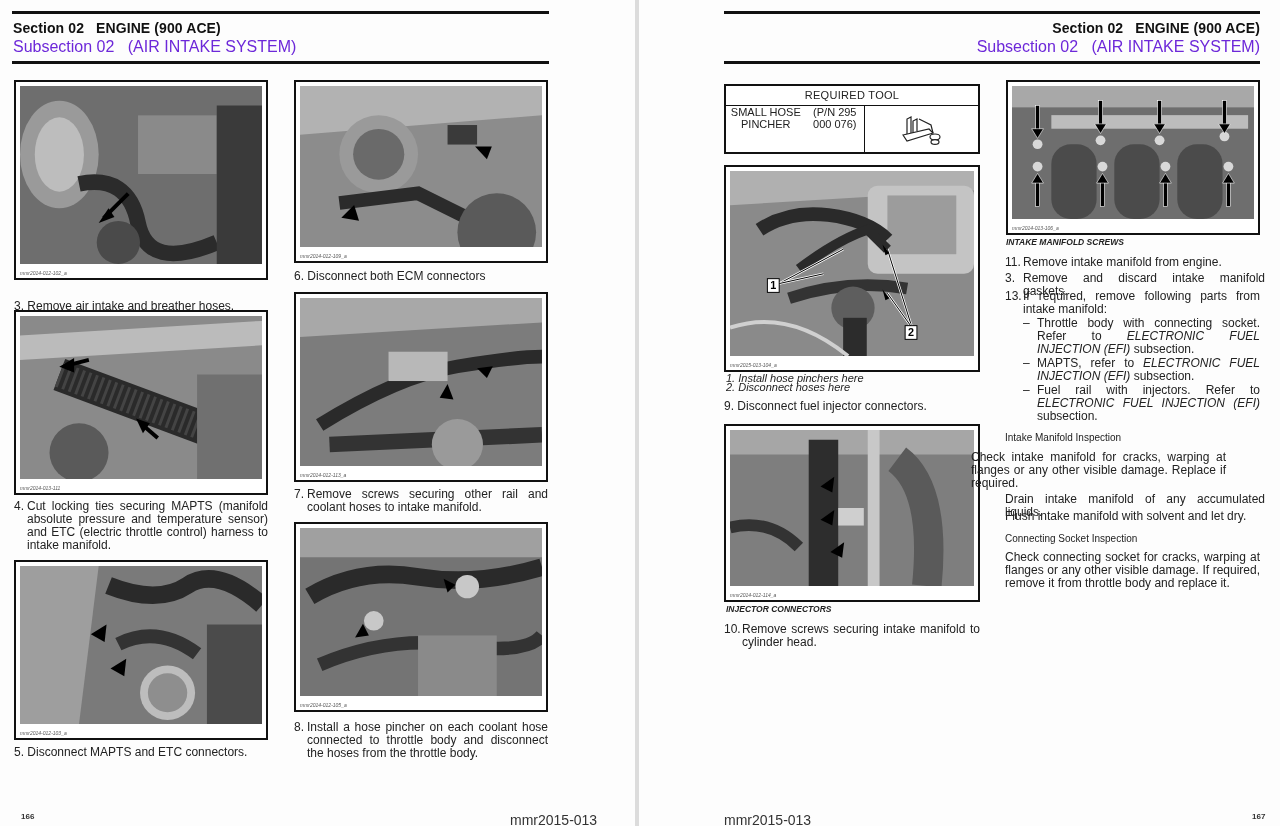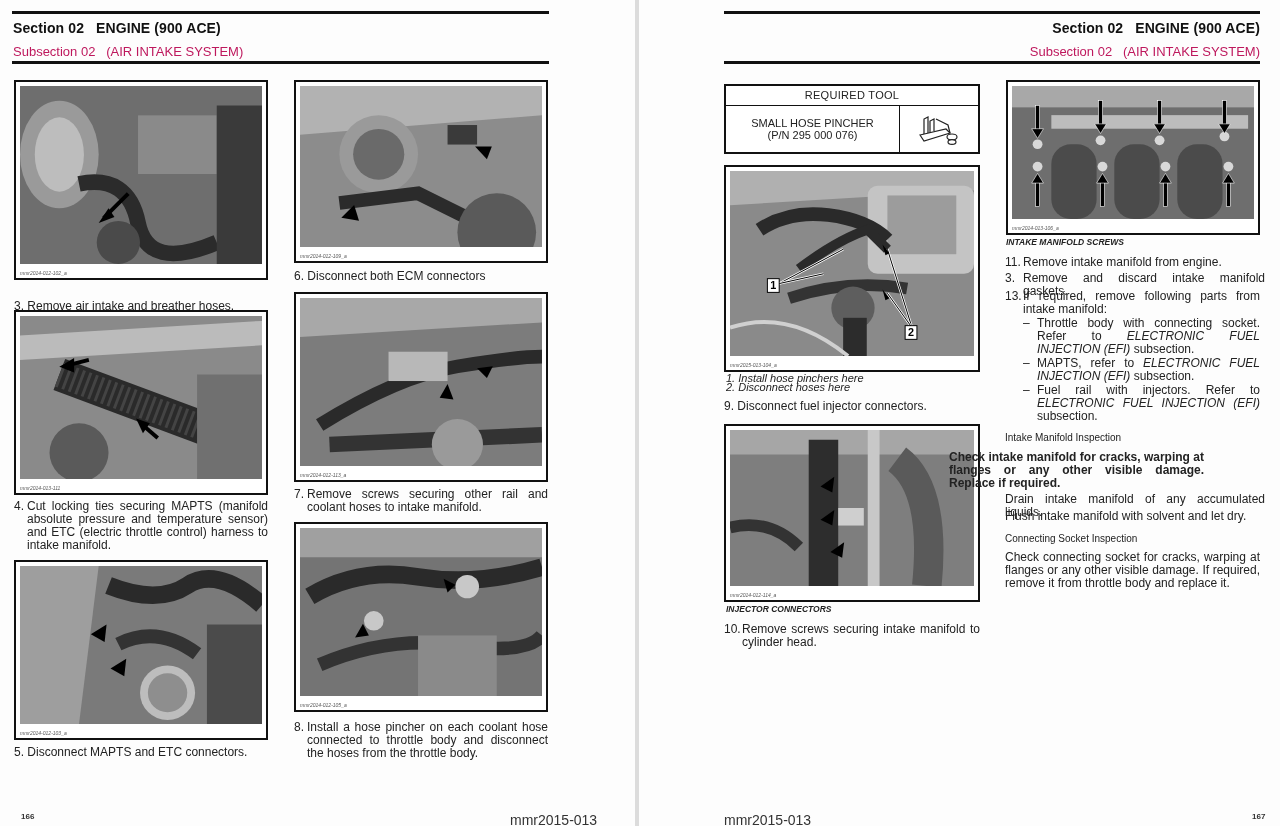--- a/index.html
+++ b/index.html
@@ -8,38 +8,38 @@
 
   .page { position: absolute; top: 0; height: 826px; background: #fdfdfd; }
   .page-left { left: 0; width: 635px; }
   .page-right { left: 639px; width: 641px; }
   .gutter { position: absolute; left: 635px; top: 0; width: 4px; height: 826px; background: #dcdcdc; }
 
   .rule { position: absolute; height: 3px; background: #111; }
 
   .hdr { position: absolute; top: 20px; }
   .hdr .sec { font-size: 14px; font-weight: bold; color: #111; letter-spacing: 0.1px; }
-  .hdr .sub { font-size: 13px; color: #be185d; margin-top: 8px; }
+  .hdr .sub { font-size: 16px; color: #6d28d9; margin-top: 2px; }
   .hdr.right { text-align: right; }
 
   .fig { position: absolute; border: 2px solid #111; background: #fff; }
   .fig .img { position: absolute; left: 4px; top: 4px; right: 4px; bottom: 14px; overflow: hidden; }
   .fig .fid { position: absolute; left: 4px; bottom: 2px; font-size: 5px; color: #555; font-style: italic; }
 
   .step { position: absolute; font-size: 12px; line-height: 13px; color: #222; text-align: justify; }
   .step .n { position: absolute; left: 0; top: 0; }
   .step .t { display: block; }
 
   .caption { position: absolute; font-size: 8.5px; font-style: italic; font-weight: bold; color: #222; }
   .legend { position: absolute; font-size: 11px; font-style: italic; color: #222; line-height: 9px; }
 
   .tool-table { position: absolute; left: 724px; top: 84px; width: 256px; height: 70px; border: 2px solid #111; background: #fff; }
   .tool-table .th { height: 20px; border-bottom: 1.5px solid #111; font-size: 11px; text-align: center; line-height: 19px; letter-spacing: 0.3px; }
   .tool-table .row { display: flex; height: 46px; }
-  .tool-table .name { width: 174px; border-right: 1.5px solid #111; font-size: 11px; text-align: center; display: flex; flex-direction: column; justify-content: center; line-height: 12px; }
+  .tool-table .name { width: 139px; border-right: 1.5px solid #111; font-size: 11px; text-align: center; display: flex; flex-direction: row; justify-content: center; line-height: 12px; }
   .tool-table .pic { flex: 1; display: flex; align-items: center; justify-content: center; }
 
   .h2 { position: absolute; font-size: 10px; color: #222; }
   .para { position: absolute; font-size: 12px; line-height: 13px; color: #222; text-align: justify; }
   .em { font-style: italic; }
 
   .footer { position: absolute; top: 812px; font-size: 14px; color: #333; }
   .footer.pn { font-weight: bold; font-size: 8px; margin-left: 7px; }
 </style>
 </head>
@@ -334,21 +334,21 @@
 <div class="step" style="left:1023px; top:357px; width:237px; padding-left:14px;">
   <span class="n">–</span>
     <span class="t"><span>MAPTS, refer to </span><span class="em">ELECTRONIC FUEL INJECTION (EFI)</span><span> subsection.</span></span>
 </div>
 <div class="step" style="left:1023px; top:384px; width:237px; padding-left:14px;">
   <span class="n">–</span>
     <span class="t"><span>Fuel rail with injectors. Refer to </span><span class="em">ELECTRONIC FUEL INJECTION (EFI)</span><span> subsection.</span></span>
 </div>
 
 <div class="h2" style="left:1005px; top:432px;">Intake Manifold Inspection</div>
-<div class="para" style="left:949px; top:451px; width:255px;font-weight:bold;">Check intake manifold for cracks, warping at flanges or any other visible damage. Replace if required.</div>
+<div class="para" style="left:971px; top:451px; width:255px;">Check intake manifold for cracks, warping at flanges or any other visible damage. Replace if required.</div>
 <div class="para" style="left:1005px; top:493px; width:260px;">Drain intake manifold of any accumulated liquids.</div>
 <div class="para" style="left:1005px; top:510px; width:255px;">Flush intake manifold with solvent and let dry.</div>
 
 <div class="h2" style="left:1005px; top:533px;">Connecting Socket Inspection</div>
 <div class="para" style="left:1005px; top:551px; width:255px;">Check connecting socket for cracks, warping at flanges or any other visible damage. If required, remove it from throttle body and replace it.</div>
 
 <div class="footer" style="left:724px;">mmr2015-013</div>
 <div class="footer pn" style="left:1245px;">167</div>
 
 </body></html>

